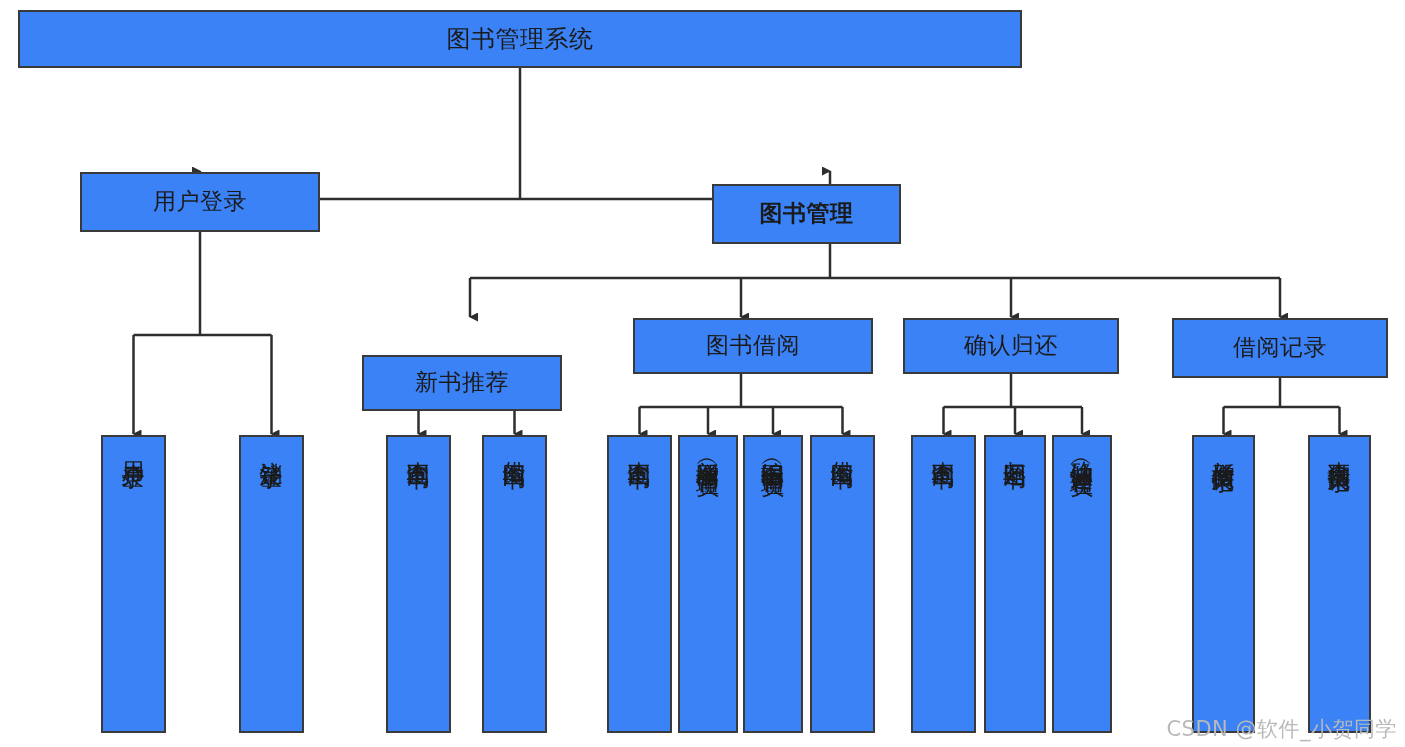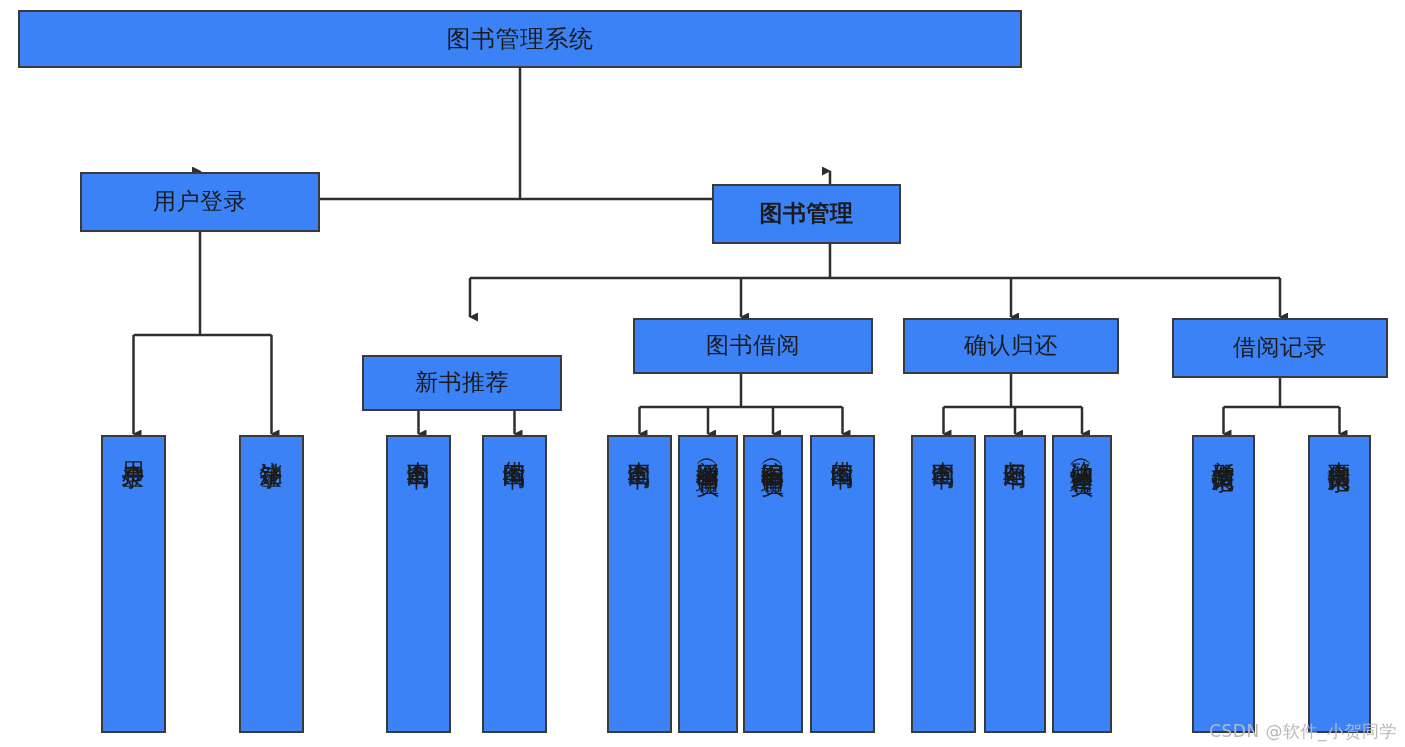--- a/index.html
+++ b/index.html
@@ -57,21 +57,21 @@
     text-orientation: upright;
     font-size: 23px;
     line-height: 1.05;
     letter-spacing: 2px;
     white-space: nowrap;
   }
   #watermark {
     position: absolute;
     right: 8px;
     bottom: 4px;
-    font-size: 17px;
+    font-size: 21px;
     color: #b9b9b9;
     letter-spacing: 0.5px;
     white-space: nowrap;
     font-family: "DejaVu Sans", "Liberation Sans", sans-serif;
   }
 </style>
 </head>
 <body>
 
 <div id="canvas">

